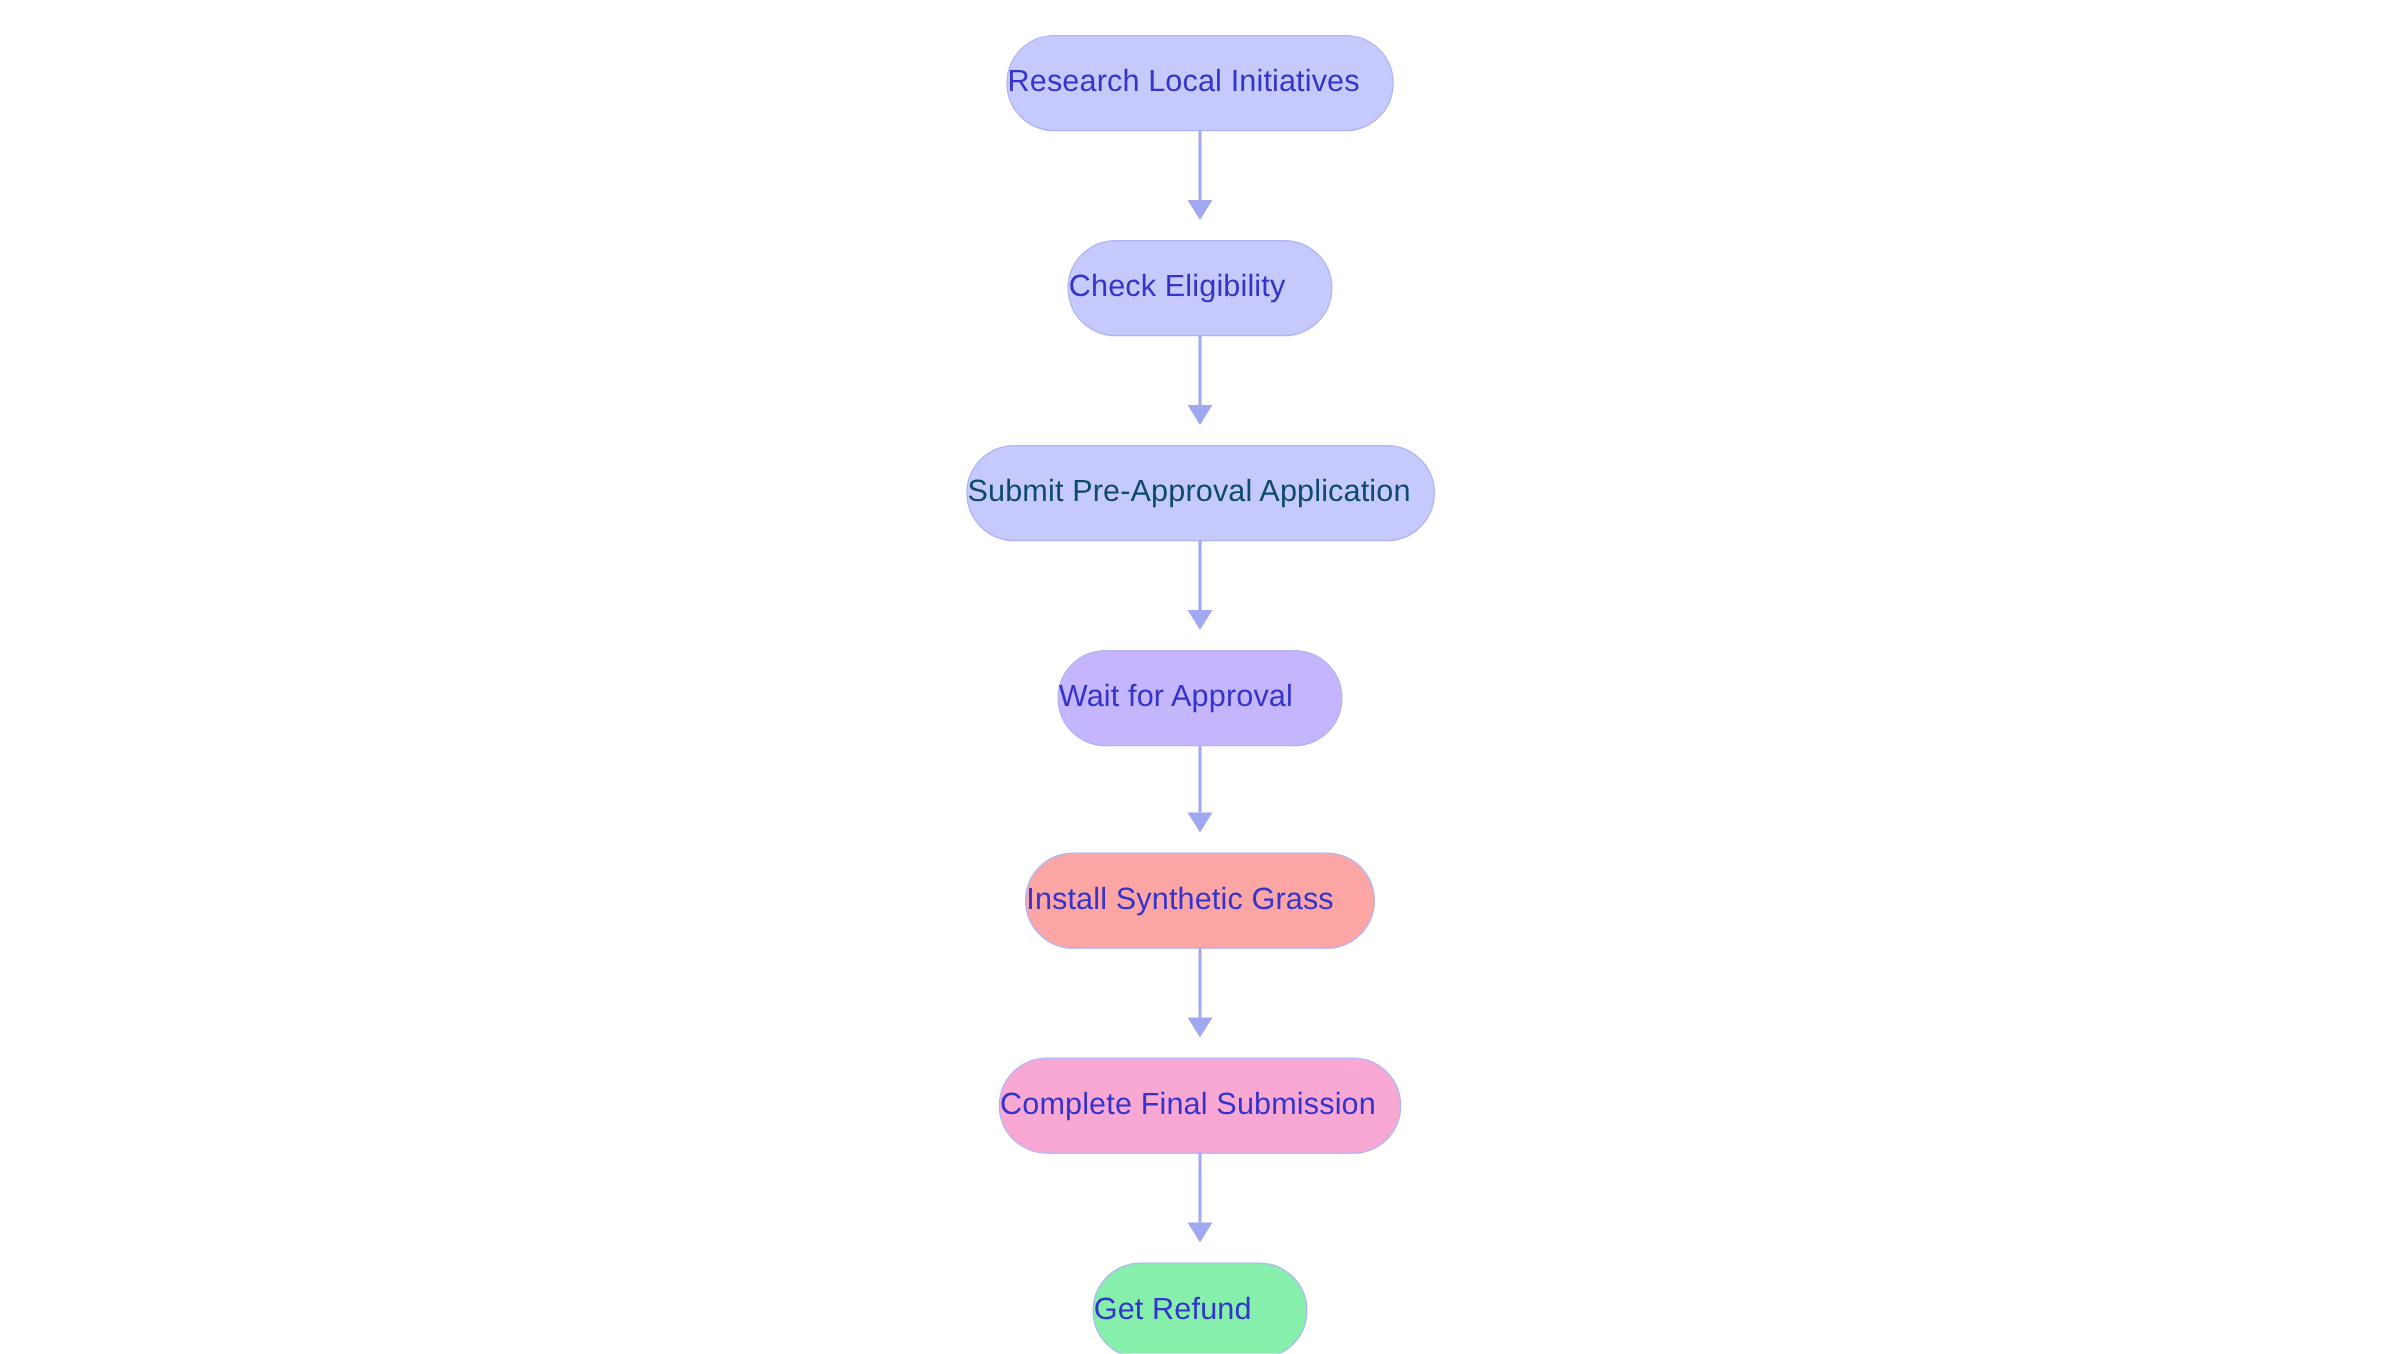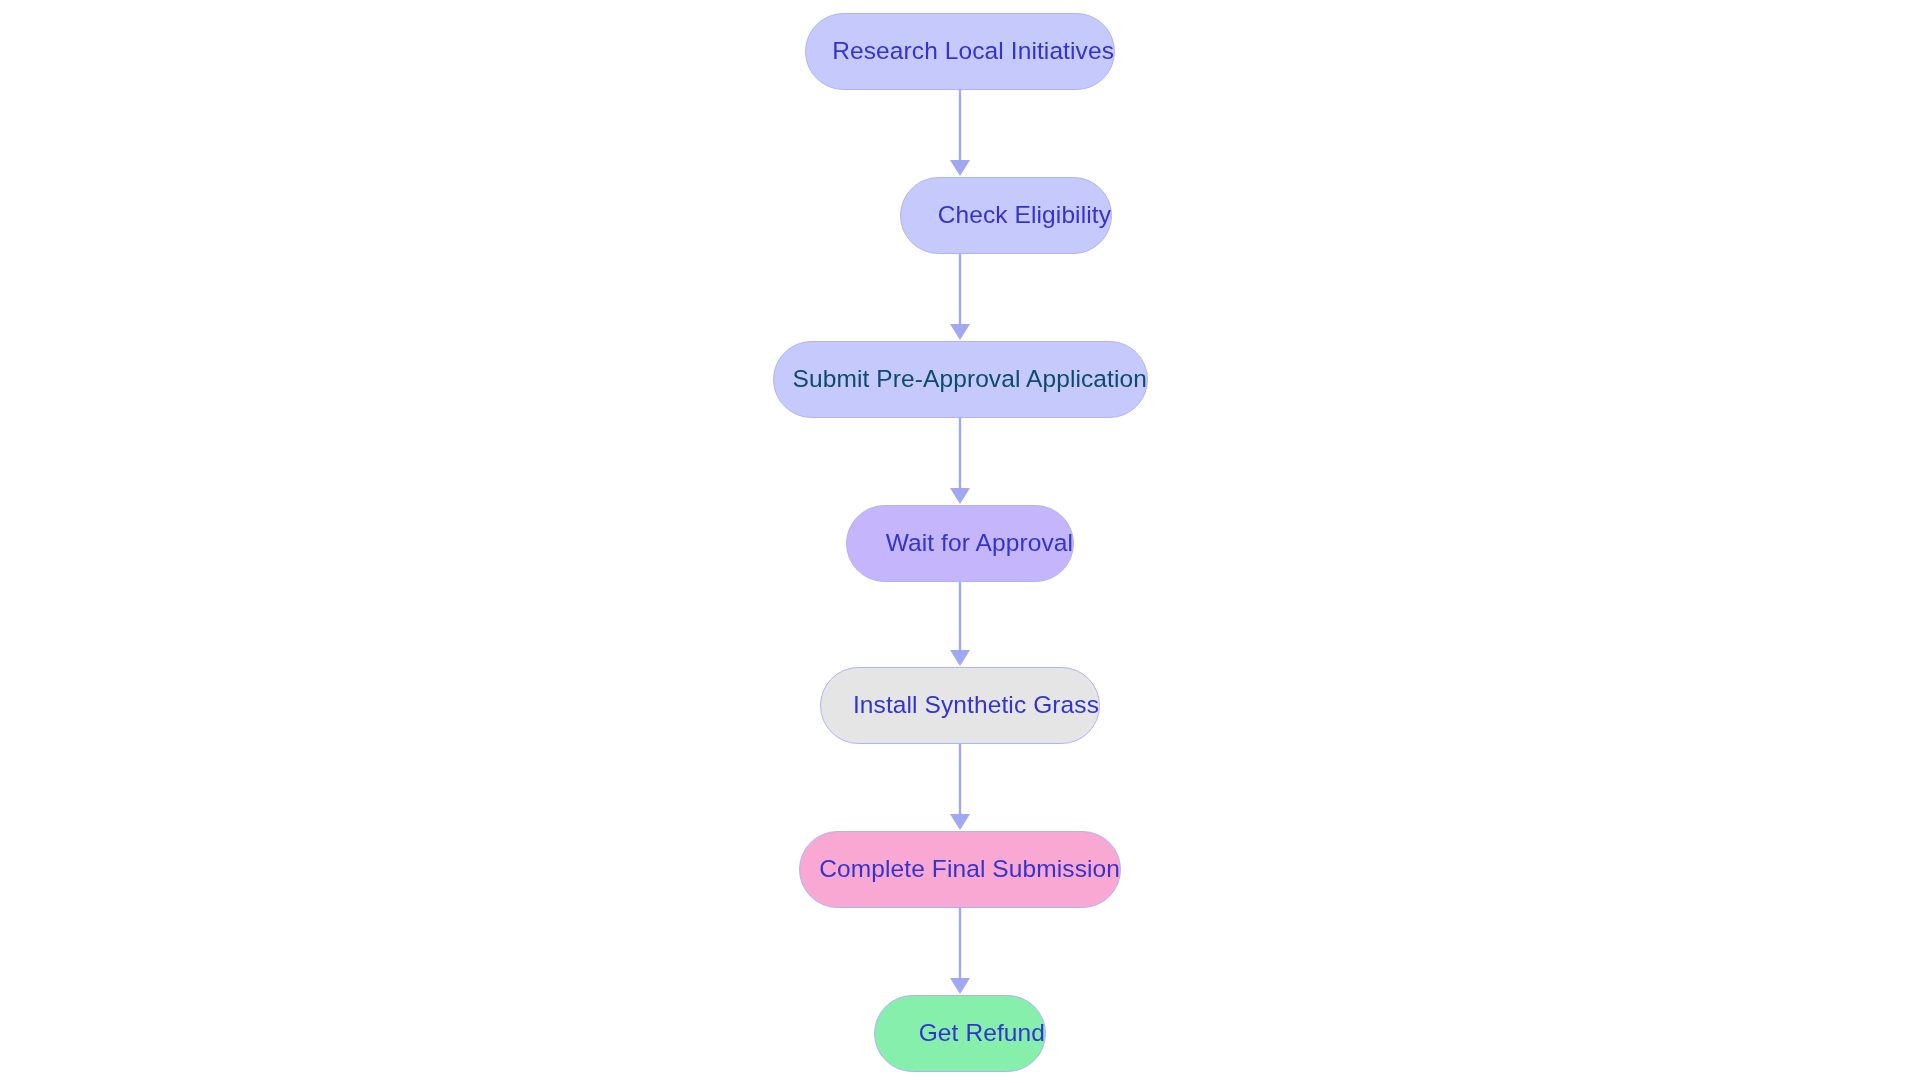--- a/index.html
+++ b/index.html
@@ -35,22 +35,23 @@
   }
   .flow-node {
     position: absolute;
     box-sizing: border-box;
     height: 77px;
     background: #c6c9fb;
     border: 1.6px solid #aeb3f6;
     border-radius: 38.5px;
     display: flex;
     align-items: center;
-    justify-content: flex-end;
+    justify-content: flex-start;
     cursor: pointer;
+    margin-top: 15px;
   }
   .flow-node-label {
     color: #3434cd;
     font-family: "Liberation Sans", sans-serif;
     font-size: 24.5px;
     font-weight: 400;
     line-height: 1;
     letter-spacing: 0.1px;
     white-space: nowrap;
     user-select: none;
@@ -85,30 +86,30 @@
       <g>
         <line x1="960" y1="908" x2="960" y2="978" stroke="#9fa8f0" stroke-width="2.4"></line>
         <polygon points="950,978 970,978 960,994" fill="#9fa8f0"></polygon>
       </g>
     </svg>
 
   <div id="node-layer">
       <div class="flow-node" style="left: 805px; top: 13px; width: 310px; height: 77px; border-radius: 38.5px; background: rgb(198, 201, 251); border-color: rgb(174, 179, 246);">
         <span class="flow-node-label" style="color: rgb(52, 52, 205);">Research Local Initiatives</span>
       </div>
-      <div class="flow-node" style="left: 900px; top: 177px; width: 212px; height: 77px; border-radius: 38.5px; background: rgb(198, 201, 251); border-color: rgb(174, 179, 246);">
+      <div class="flow-node" style="left: 854px; top: 177px; width: 212px; height: 77px; border-radius: 38.5px; background: rgb(198, 201, 251); border-color: rgb(174, 179, 246);">
         <span class="flow-node-label" style="color: rgb(52, 52, 205);">Check Eligibility</span>
       </div>
       <div class="flow-node" style="left: 773px; top: 341px; width: 375px; height: 77px; border-radius: 38.5px; background: rgb(198, 201, 251); border-color: rgb(174, 179, 246);">
         <span class="flow-node-label" style="color: #0c4a6e;">Submit Pre-Approval Application</span>
       </div>
       <div class="flow-node" style="left: 846px; top: 505px; width: 228px; height: 77px; border-radius: 38.5px; background: #c4b5fd; border-color: rgb(174, 179, 246);">
         <span class="flow-node-label" style="color: rgb(52, 52, 205);">Wait for Approval</span>
       </div>
-      <div class="flow-node" style="left: 820px; top: 667px; width: 280px; height: 77px; border-radius: 38.5px; background: #e5e5e5; border-color: rgb(174, 179, 246);">
+      <div class="flow-node" style="left: 820px; top: 667px; width: 280px; height: 77px; border-radius: 38.5px; background: #fca5a5; border-color: rgb(174, 179, 246);">
         <span class="flow-node-label" style="color: rgb(52, 52, 205);">Install Synthetic Grass</span>
       </div>
       <div class="flow-node" style="left: 799px; top: 831px; width: 322px; height: 77px; border-radius: 38.5px; background: #f9a8d4; border-color: rgb(174, 179, 246);">
         <span class="flow-node-label" style="color: rgb(52, 52, 205);">Complete Final Submission</span>
       </div>
       <div class="flow-node" style="left: 874px; top: 995px; width: 172px; height: 77px; border-radius: 38.5px; background: #86efac; border-color: rgb(174, 179, 246);">
         <span class="flow-node-label" style="color: rgb(52, 52, 205);">Get Refund</span>
       </div>
     </div>
 

